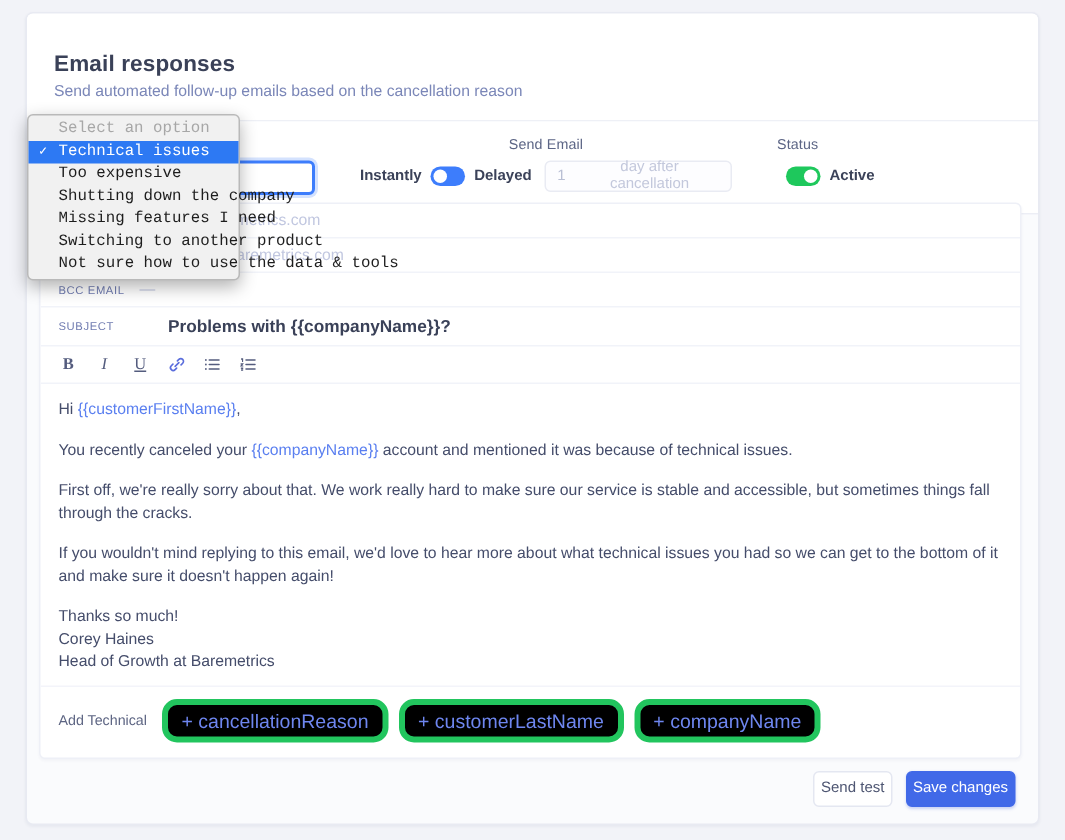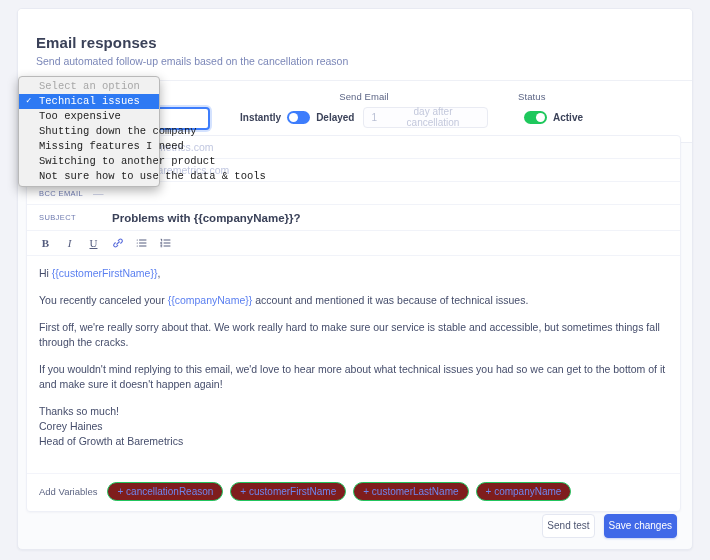--- a/index.html
+++ b/index.html
@@ -184,41 +184,41 @@
   .rte-btn svg { display:block; }
 
   
   #email-body {
     padding: 10px 12px 8px 12px;
     font-size: 10.5px;
     line-height: 15px;
     color: #454d6b;
   }
   #email-body p { margin: 0 0 12px 0; }
-  #email-body p:last-child { margin-bottom: 16px; }
+  #email-body p:last-child { margin-bottom: 0; }
   .var { color: #5a7ff0; }
   .sig-line { display: block; }
 
   
   #add-vars {
     display: flex; align-items: center;
     padding: 8px 12px 10px 12px;
     border-top: 1px solid #f3f4fa;
     gap: 7px;
   }
   #add-vars-label {
     font-size: 9.5px; color: #5d6583; margin-right: 3px;
   }
   .var-pill {
-    font-size: 10px;
+    font-size: 13px;
     color: #6e86ef;
-    border: 1px solid #22c55e;
+    border: 4px solid #22c55e;
     border-radius: 10px;
     padding: 3px 9px;
-    background: #7f1d1d;
+    background: #000000;
     white-space: nowrap;
   }
 
   
   #card-footer {
     position: absolute;
     left: 0; bottom: 0;
     width: 100%;
     display: flex; justify-content: flex-end; align-items: center;
     padding: 11px 15px;
@@ -344,23 +344,22 @@
       <p>First off, we're really sorry about that. We work really hard to make sure our service is stable and accessible, but sometimes things fall through the cracks.</p>
       <p>If you wouldn't mind replying to this email, we'd love to hear more about what technical issues you had so we can get to the bottom of it and make sure it doesn't happen again!</p>
       <p>
         <span class="sig-line">Thanks so much!</span>
         <span class="sig-line">Corey Haines</span>
         <span class="sig-line">Head of Growth at Baremetrics</span>
       </p>
     </div>
 
     <div id="add-vars">
-      <span id="add-vars-label">Add Variables</span>
+      <span id="add-vars-label">Add Technical</span>
       <span class="var-pill">+ cancellationReason</span>
-      <span class="var-pill">+ customerFirstName</span>
       <span class="var-pill">+ customerLastName</span>
       <span class="var-pill">+ companyName</span>
     </div>
 
   </div>
 
   <div id="card-footer">
     <button class="btn" id="send-test-button">Send test</button>
     <button class="btn" id="save-changes-button">Save changes</button>
   </div>

